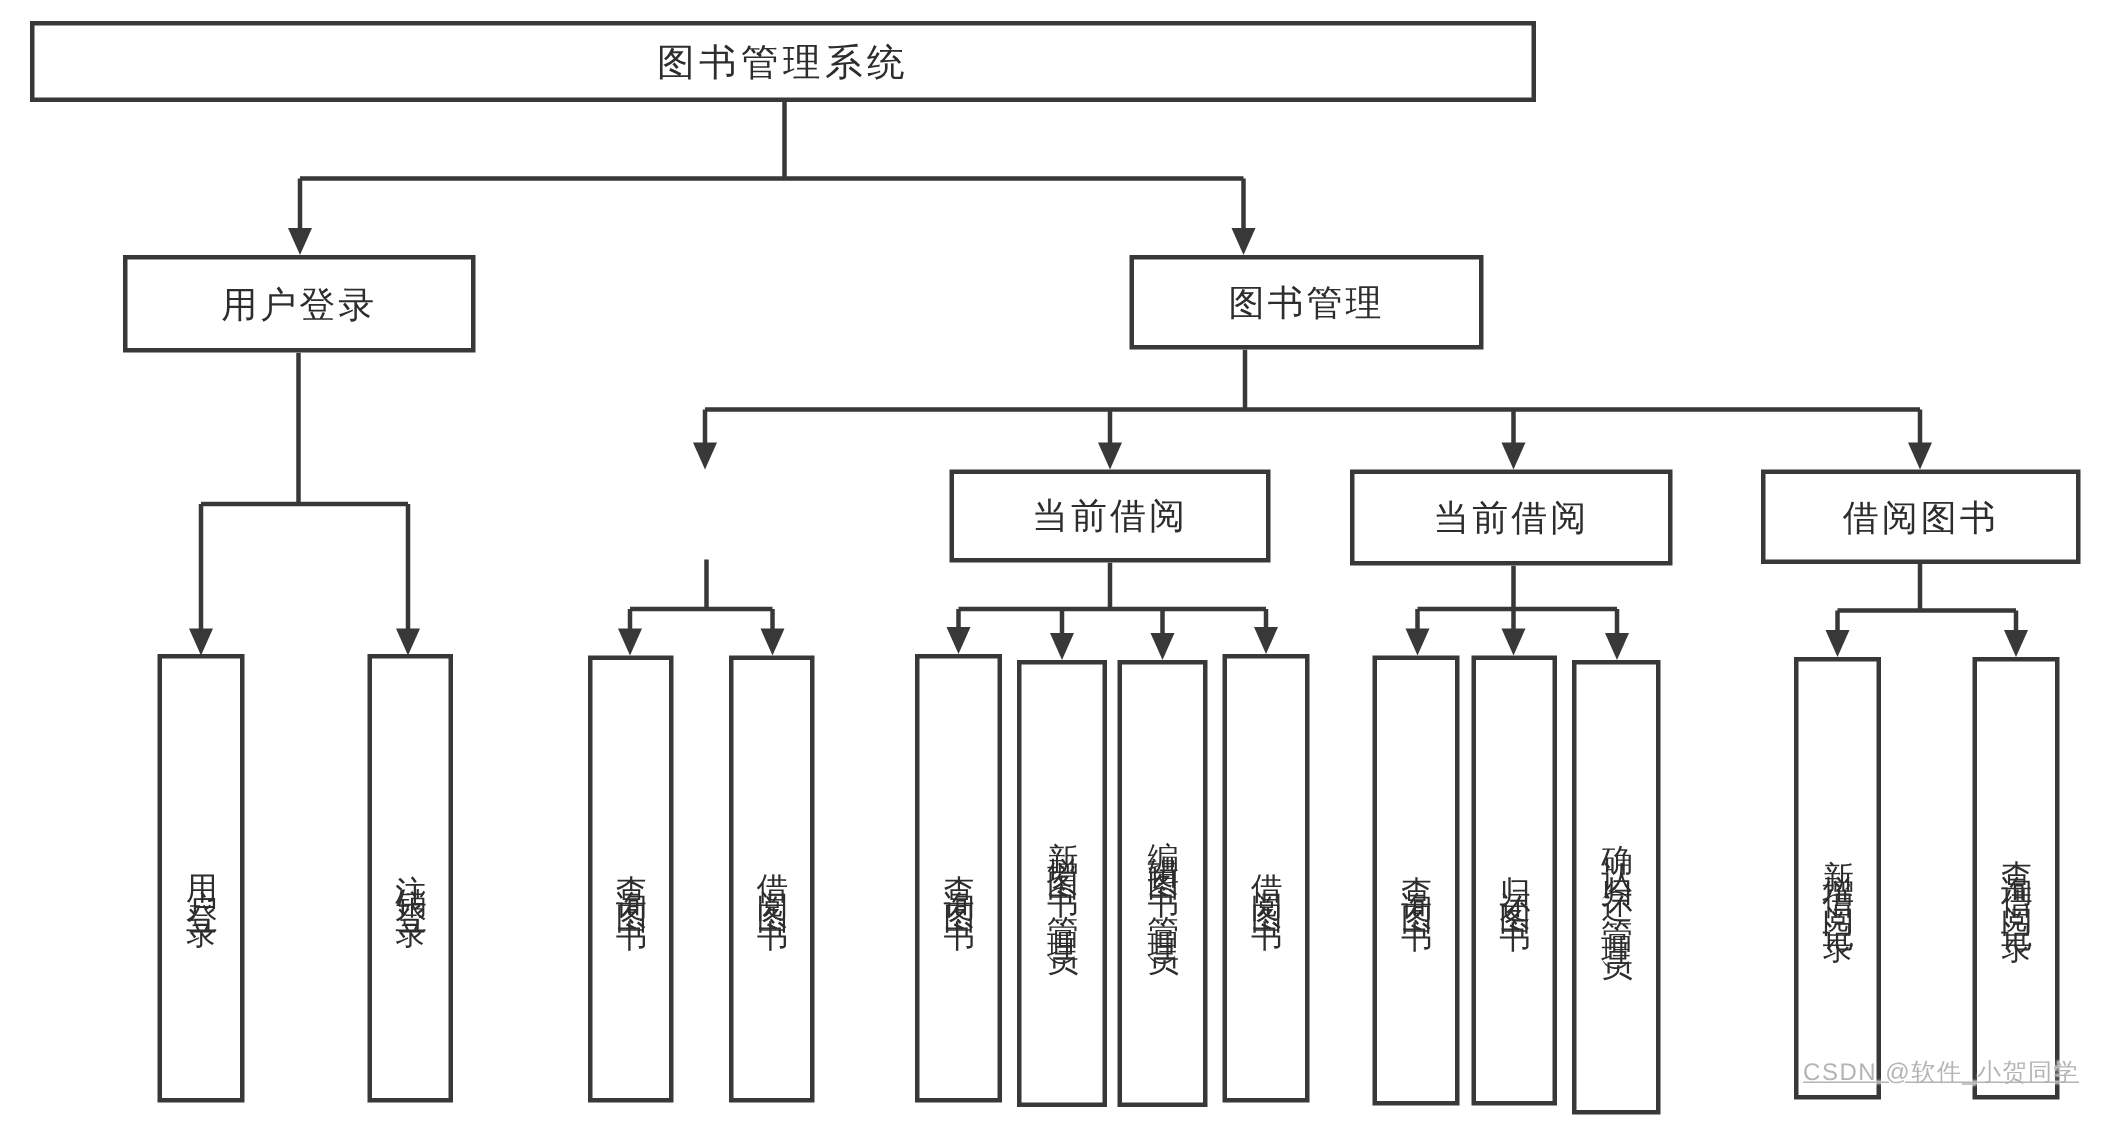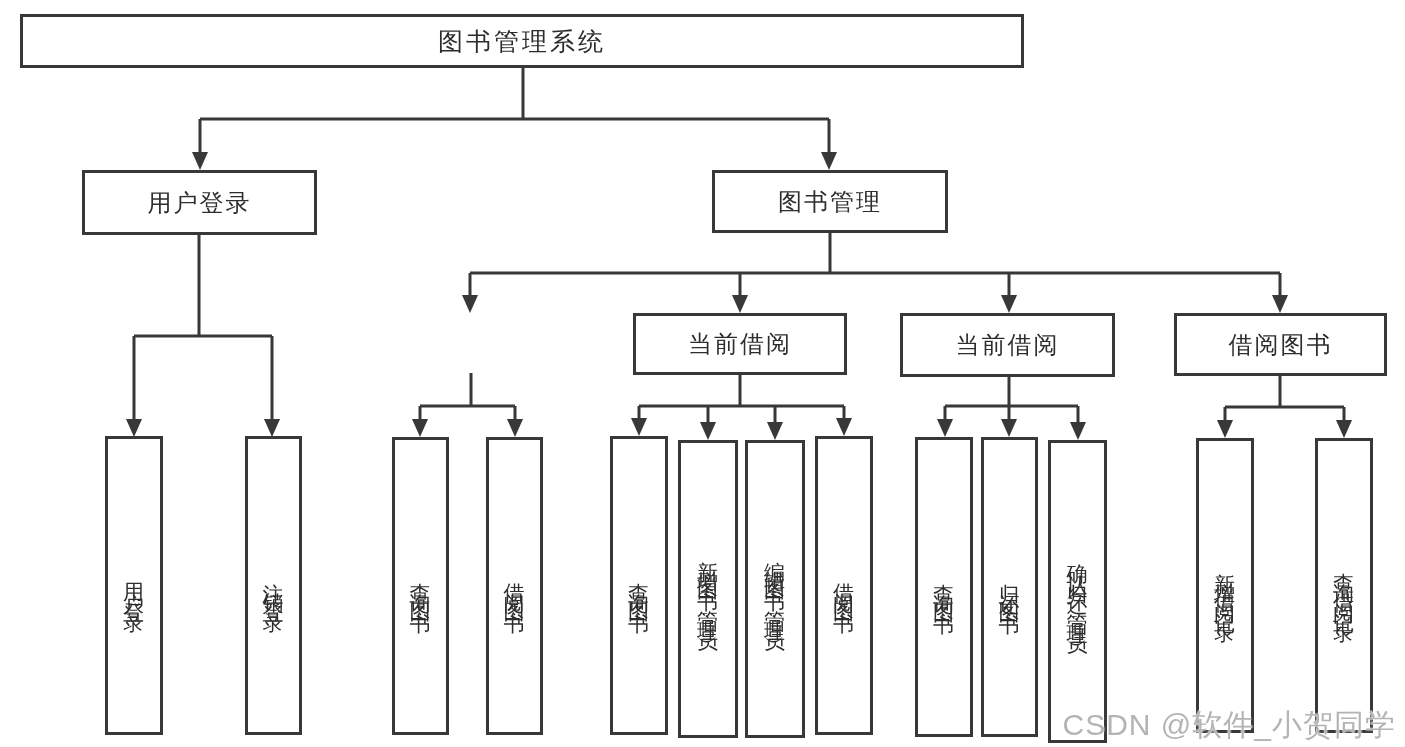--- a/index.html
+++ b/index.html
@@ -32,27 +32,28 @@
   .hbox{font-size:24px;letter-spacing:2px;}
   .root{font-size:25px;letter-spacing:3px;}
   .vbox{
     writing-mode:vertical-rl;
     font-size:21px;
     letter-spacing:10px;
     line-height:1;
   }
   .watermark{
     position:absolute;
-    right:9px;top:705px;
-    font-size:30px;
+    right:19px;top:705px;
+    font-size:16px;
     color:var(--watermark);
     letter-spacing:1px;
     z-index:3;
     text-shadow:0 0 2px #fff,0 0 2px #fff;
     white-space:nowrap;
+    text-decoration:underline;
   }
 </style>
 </head>
 <body>
 
 <div class="canvas">
 
   <svg class="connectors" width="1405" height="747" viewBox="0 0 1405 747">
     <path d="M523 67 V119 M200 119 H829 M200 119 V156 M829 119 V156
              M199 235 V336 M134 336 H272 M134 336 V423 M272 336 V423
@@ -78,21 +79,21 @@
     <polygon points="937,419 953,419 945,437"></polygon>
     <polygon points="1001,419 1017,419 1009,437"></polygon>
     <polygon points="1070,422 1086,422 1078,440"></polygon>
     <polygon points="1217,420 1233,420 1225,438"></polygon>
     <polygon points="1336,420 1352,420 1344,438"></polygon>
   </svg>
 
   <div class="node hbox root" style="left:20px;top:14px;width:1004px;height:54px">图书管理系统</div>
 
   <div class="node hbox" style="left:82px;top:170px;width:235px;height:65px">用户登录</div>
-  <div class="node hbox" style="left:712px;top:170px;width:236px;height:63px">图书管理</div>
+  <div class="node hbox" style="left:753px;top:170px;width:236px;height:63px">图书管理</div>
 
   <div class="node hbox" style="left:633px;top:313px;width:214px;height:62px">当前借阅</div>
   <div class="node hbox" style="left:900px;top:313px;width:215px;height:64px">当前借阅</div>
   <div class="node hbox" style="left:1174px;top:313px;width:213px;height:63px">借阅图书</div>
 
   <div class="node vbox" style="left:105px;top:436px;width:58px;height:299px">用户登录</div>
   <div class="node vbox" style="left:245px;top:436px;width:57px;height:299px">注销登录</div>
 
   <div class="node vbox" style="left:392px;top:437px;width:57px;height:298px">查询图书</div>
   <div class="node vbox" style="left:486px;top:437px;width:57px;height:298px">借阅图书</div>

